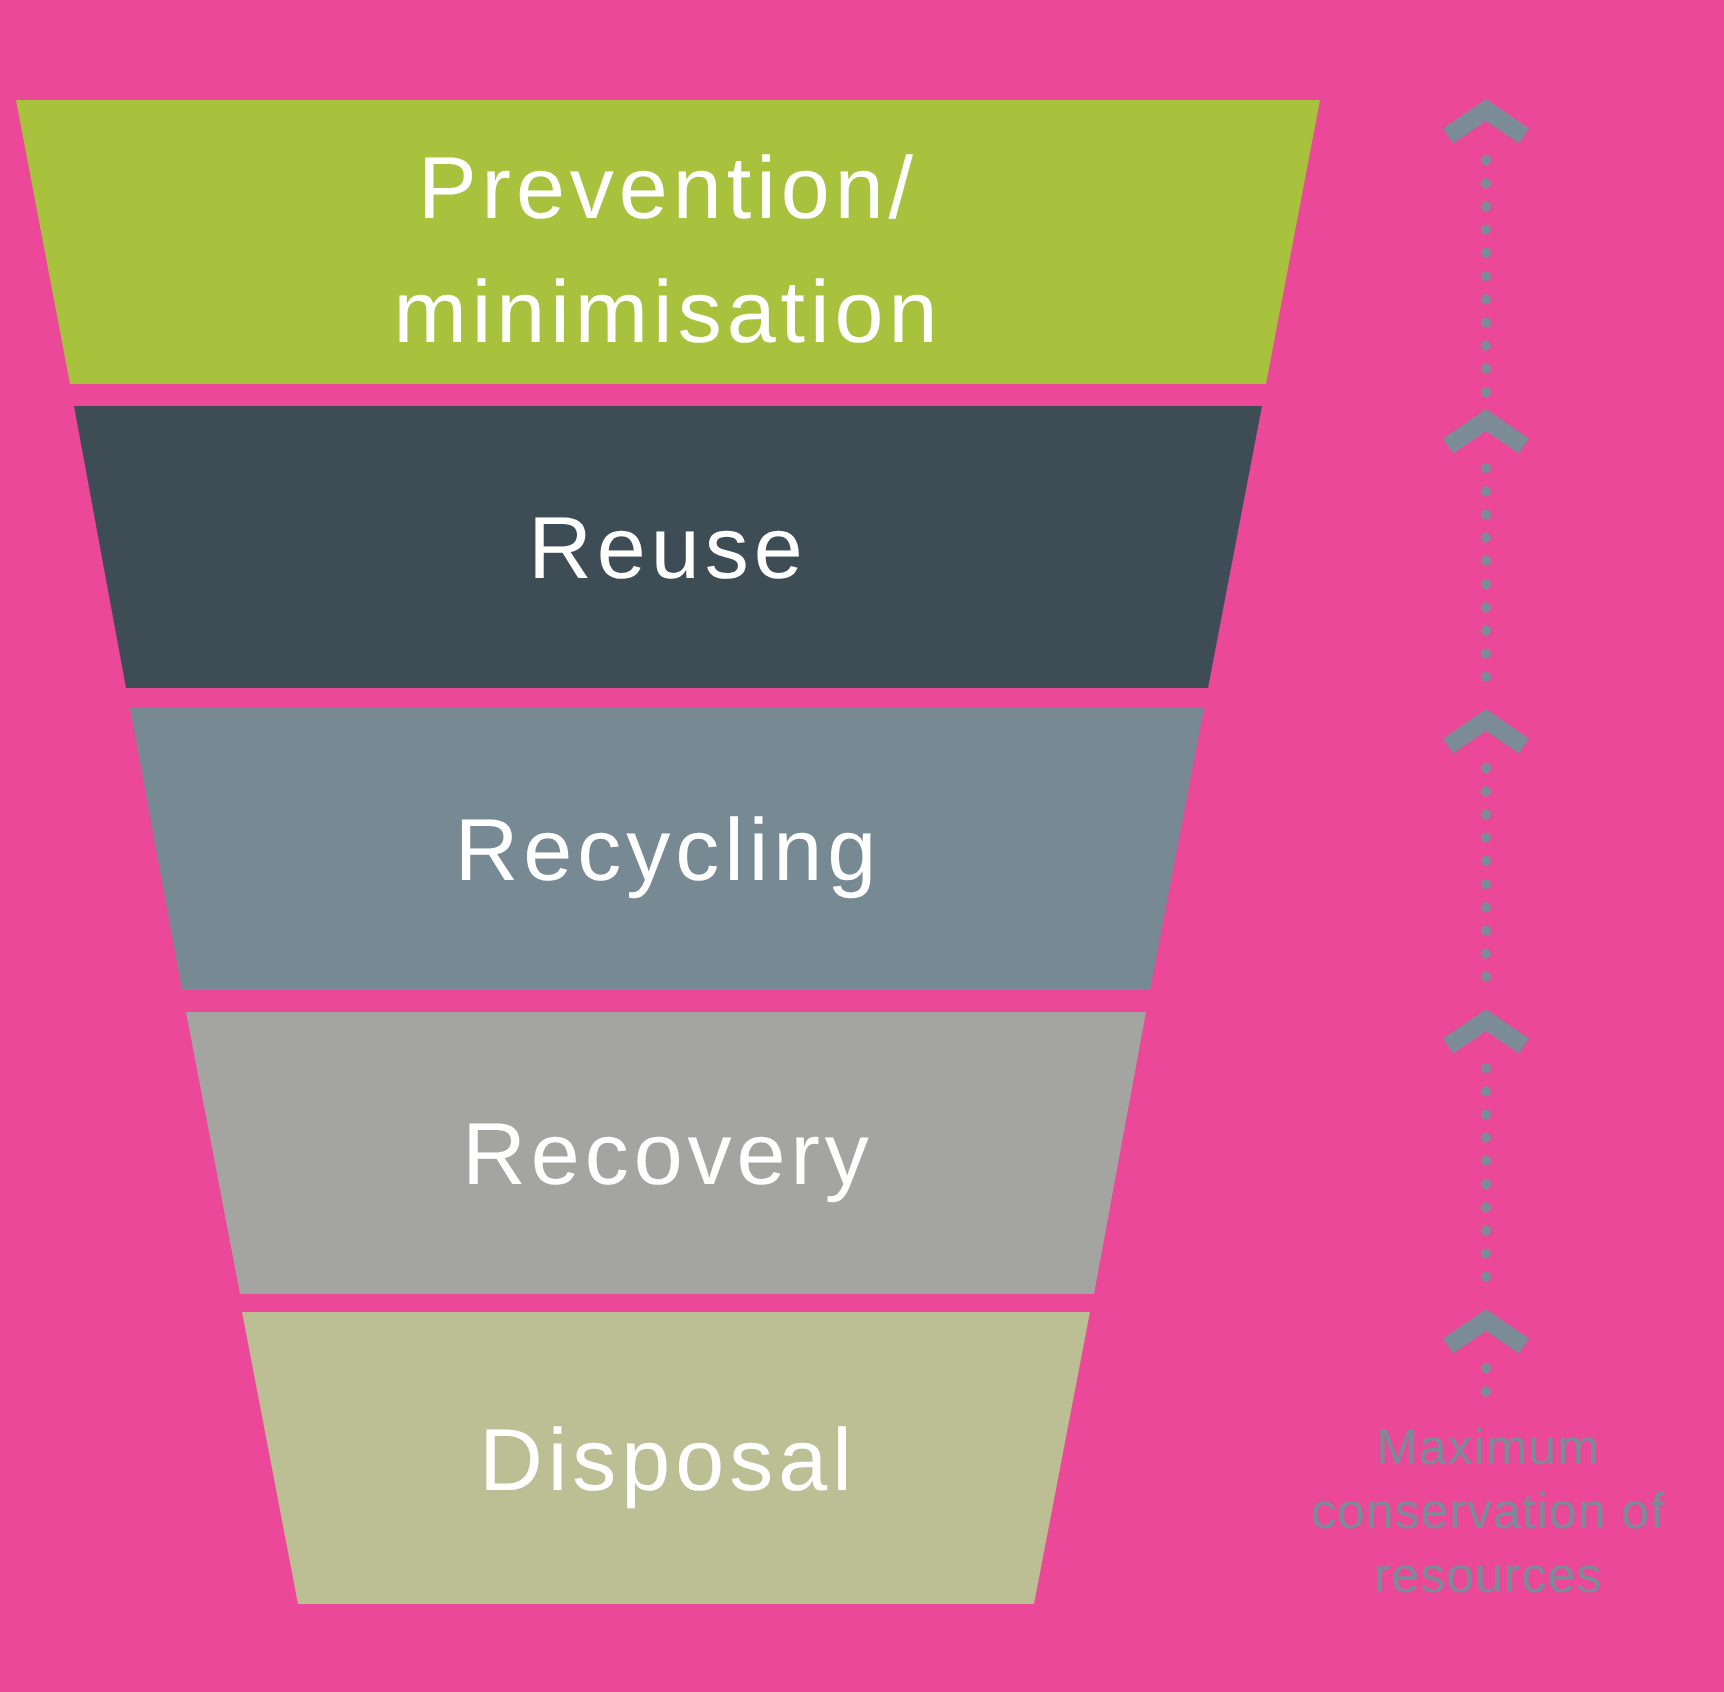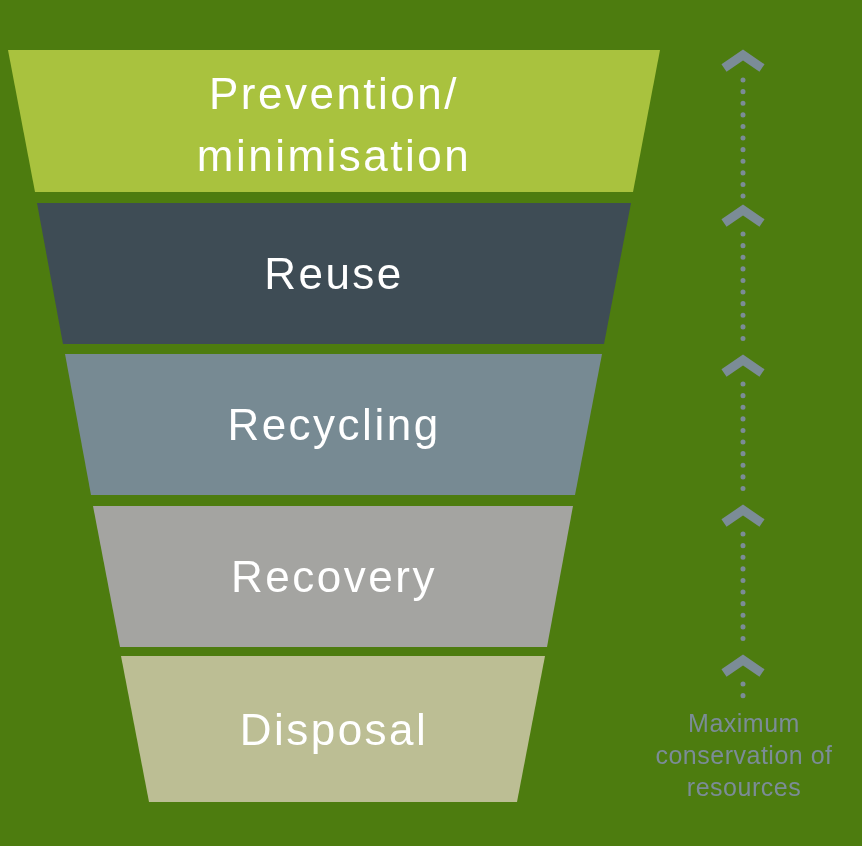--- a/index.html
+++ b/index.html
@@ -4,21 +4,21 @@
 <style>
   html, body {
     margin: 0;
     padding: 0;
     background: #ffffff;
   }
   .canvas {
     position: relative;
     width: 862px;
     height: 846px;
-    background: #4d7c0f;
+    background: #ec4899;
     overflow: hidden;
     font-family: "Liberation Sans", sans-serif;
   }
   svg {
     display: block;
   }
   svg text {
     font-family: "Liberation Sans", "DejaVu Sans", sans-serif;
   }
   .seg-label {

